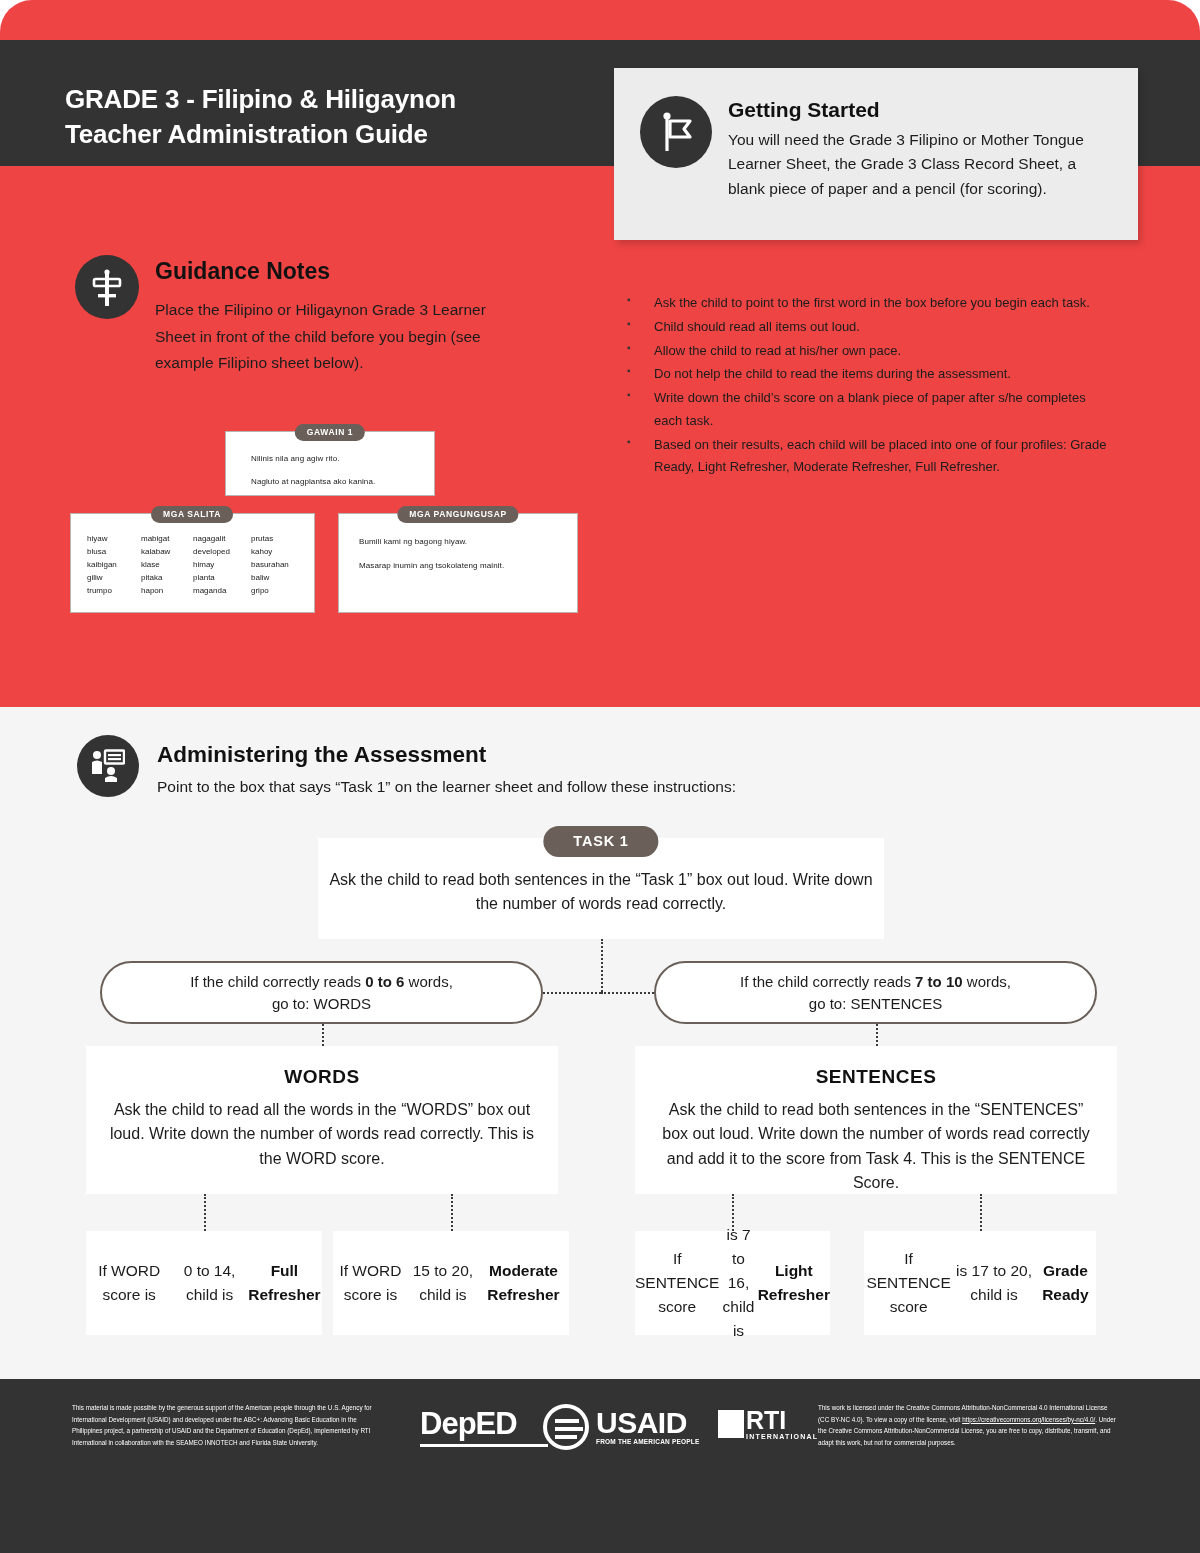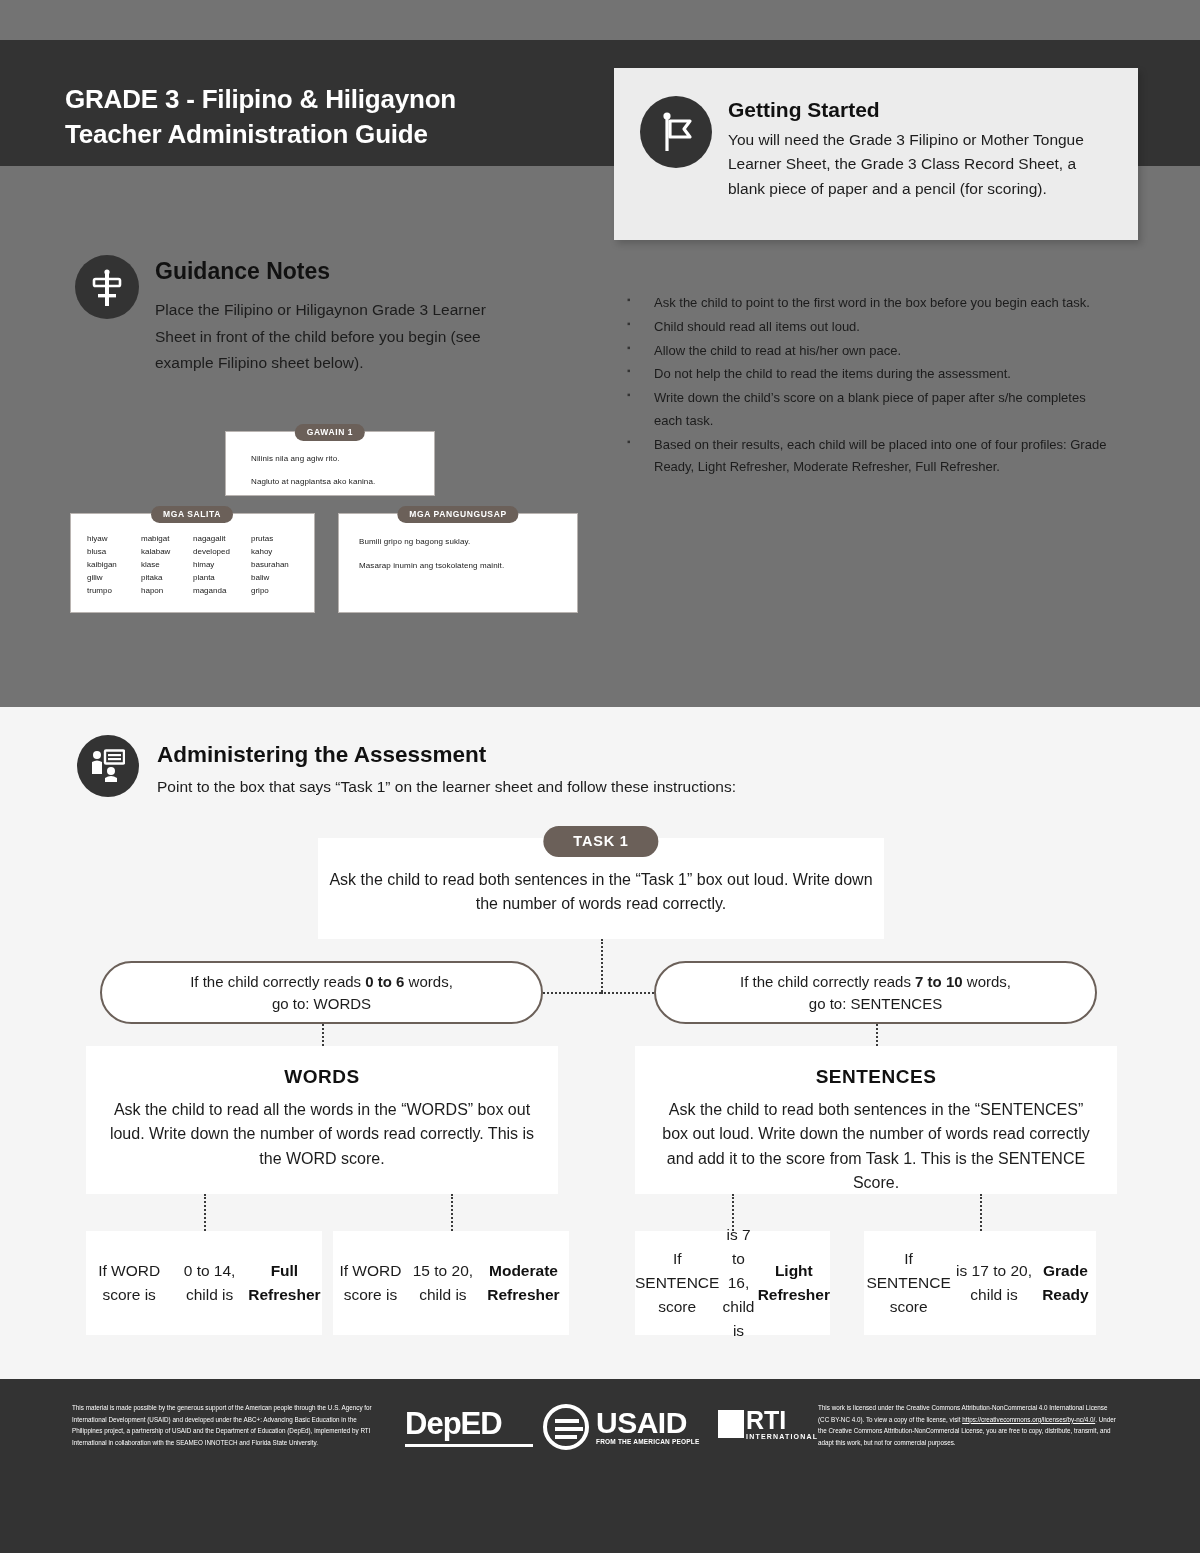--- a/index.html
+++ b/index.html
@@ -3,21 +3,21 @@
 <meta charset="utf-8">
 <style>
   * { box-sizing: border-box; margin: 0; padding: 0; }
   html, body {
     width: 1200px; height: 1553px;
     background: #ffffff;
     font-family: "Liberation Sans", sans-serif;
     color: #1a1a1a;
     overflow: hidden;
   }
-  .page { position: relative; width: 1200px; height: 1553px; background:#737373; }
+  .page { position: relative; width: 1200px; height: 1553px; background:#ef4444;border-radius:32px; }
 
   
   .header-bar {
     position:absolute; left:0; top:40px; width:1200px; height:126px;
     background:#333333;
   }
   .header-title {
     position:absolute; left:65px; top:82px; width:560px;
     color:#ffffff; font-size:26px; font-weight:bold; line-height:1.35;
     letter-spacing:-0.2px;
@@ -171,21 +171,21 @@
     position:absolute; left:72px; top:1402px; width:305px;
     color:#ffffff; font-size:6.3px; line-height:1.85;
   }
   .foot-right {
     position:absolute; left:818px; top:1402px; width:300px;
     color:#ffffff; font-size:6.3px; line-height:1.85;
   }
   .foot-right a { color:#ffffff; text-decoration:underline; }
   .logos { position:absolute; left:400px; top:1398px; width:400px; height:70px; }
   .logo { position:absolute; color:#ffffff; }
-  .logo-deped { left:5px; top:8px; }
+  .logo-deped { left:20px; top:8px; }
   .logo-deped .dt { font-size:31px; font-weight:bold; letter-spacing:-1px; font-family:"Liberation Sans", sans-serif;}
   .logo-deped .underline { width:128px; height:3px; background:#fff; margin-top:2px; }
   .logo-usaid { left:143px; top:6px; display:flex; align-items:center; }
   .usaid-mark {
     width:46px; height:46px; border-radius:50%; border:4px solid #fff;
     position:relative; margin-right:7px;
   }
   .usaid-mark i { position:absolute; left:8px; background:#fff; height:4px; display:block; }
   .logo-usaid .ut { font-size:30px; font-weight:bold; letter-spacing:-0.5px; line-height:0.95;}
   .logo-usaid .us { font-size:6.5px; font-weight:bold; letter-spacing:0.2px; }
@@ -256,21 +256,21 @@
         <span>baliw</span>
         <span>trumpo</span>
         <span>hapon</span>
         <span>maganda</span>
         <span>gripo</span>
       </div>
     </div>
     <div class="sheet-pill" style="left:122px; top:86px;">MGA SALITA</div>
 
     <div class="sheet-box box-pang">
-      <div class="sheet-line s1">Bumili gripo ng bagong suklay.</div>
+      <div class="sheet-line s1">Bumili kami ng bagong hiyaw.</div>
       <div class="sheet-line s2">Masarap inumin ang tsokolateng mainit.</div>
     </div>
     <div class="sheet-pill" style="left:388px; top:86px;">MGA PANGUNGUSAP</div>
   </div>
 
   <ul class="bullets">
     <li>Ask the child to point to the first word in the box before you begin each task.</li>
     <li>Child should read all items out loud.</li>
     <li>Allow the child to read at his/her own pace.</li>
     <li>Do not help the child to read the items during the assessment.</li>
@@ -318,21 +318,21 @@
 
   <div class="vline" style="left:322px; top:1024px; height:22px;"></div>
   <div class="vline" style="left:876px; top:1024px; height:22px;"></div>
 
   <div class="outcome-box ob-words">
     <div class="ob-head">WORDS</div>
     <div class="ob-body">Ask the child to read all the words in the “WORDS” box out loud. Write down the number of words read correctly. This is the WORD score.</div>
   </div>
   <div class="outcome-box ob-sent">
     <div class="ob-head">SENTENCES</div>
-    <div class="ob-body">Ask the child to read both sentences in the “SENTENCES” box out loud. Write down the number of words read correctly and add it to the score from Task 1. This is the SENTENCE Score.</div>
+    <div class="ob-body">Ask the child to read both sentences in the “SENTENCES” box out loud. Write down the number of words read correctly and add it to the score from Task 4. This is the SENTENCE Score.</div>
   </div>
 
   <div class="vline" style="left:204px; top:1194px; height:37px;"></div>
   <div class="vline" style="left:451px; top:1194px; height:37px;"></div>
   <div class="vline" style="left:732px; top:1194px; height:37px;"></div>
   <div class="vline" style="left:980px; top:1194px; height:37px;"></div>
 
   <div class="score-box sb1">
     <span>If WORD score is</span>
     <span>0 to 14, child is</span>

